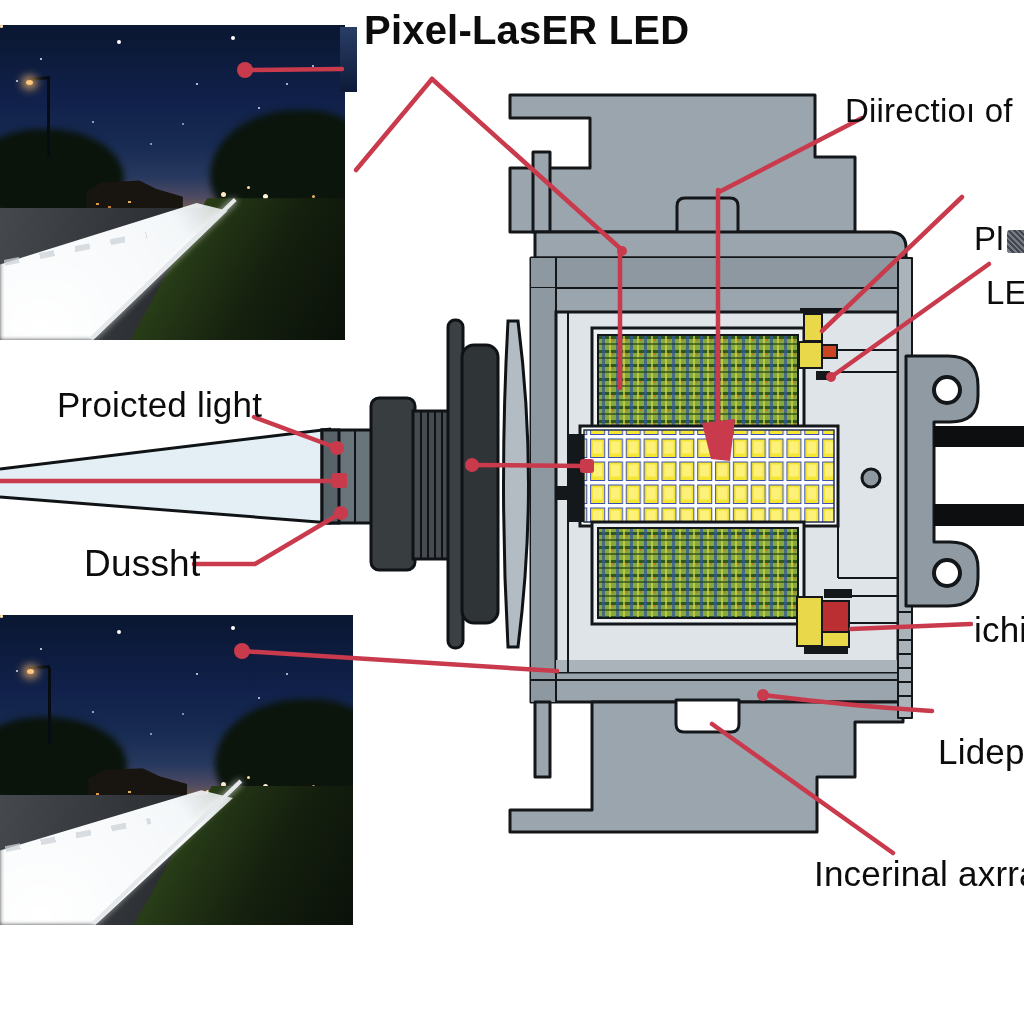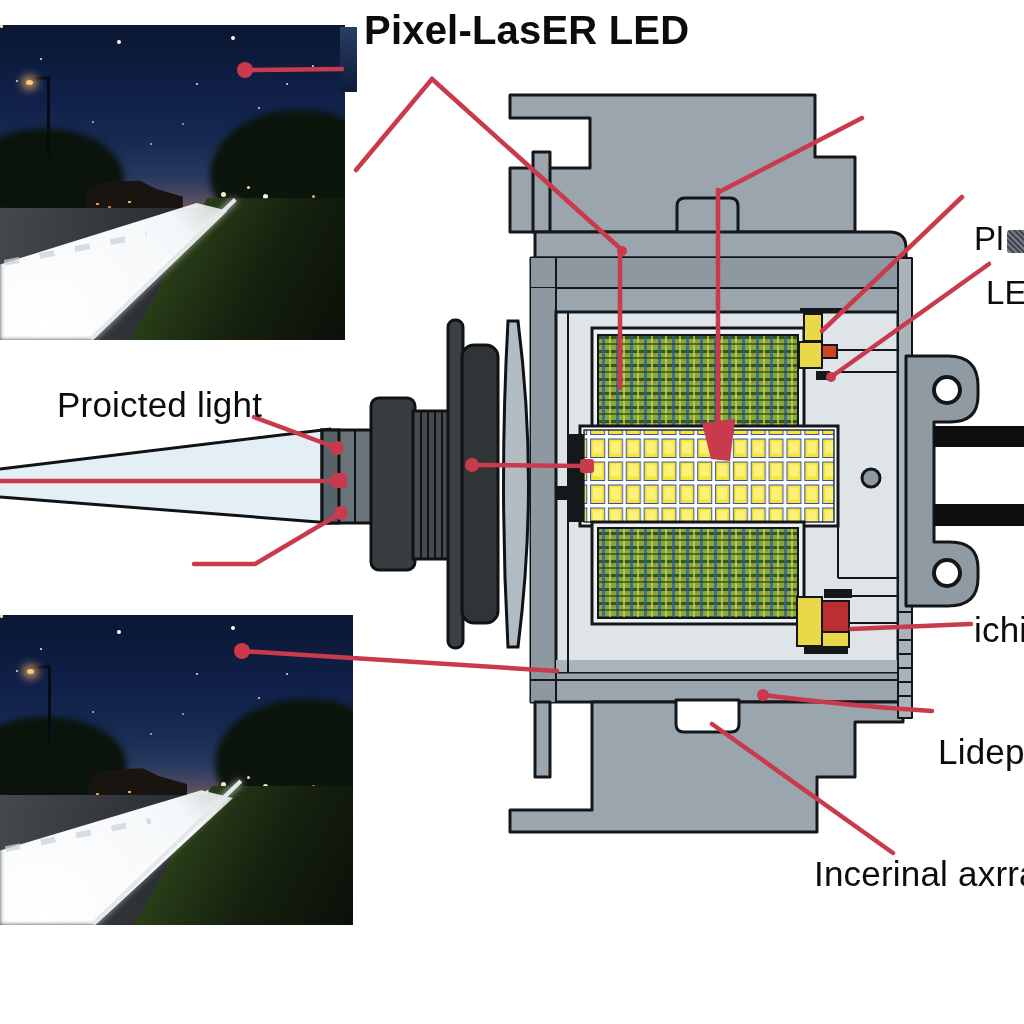--- a/index.html
+++ b/index.html
@@ -248,21 +248,23 @@
       <circle cx="242" cy="651" r="8" stroke="none"></circle>
       <line x1="242" y1="651" x2="557" y2="671"></line>
       <line x1="851" y1="629" x2="971" y2="624"></line>
       <circle cx="763" cy="695" r="6" stroke="none"></circle>
       <path d="M763,695 Q850,706 932,711" fill="none"></path>
       <line x1="712" y1="724" x2="893" y2="853"></line>
     </g>
   </svg>
 
   <div class="lbl lbl-title" style="left:364px; top:8px;">Pixel-LasER LED</div>
+  <div class="lbl lbl-m" style="left:845px; top:92px; font-size:33px;">Diirectioı of</div>
   <div class="lbl lbl-m" style="left:974px; top:220px; font-size:33px;">
     <span>Pl</span><span class="smudge"></span>
   </div>
   <div class="lbl lbl-m" style="left:986px; top:274px; font-size:33px;">LE</div>
   <div class="lbl lbl-m" style="left:57px; top:385px; font-size:35px;">Proicted light</div>
+  <div class="lbl lbl-m" style="left:84px; top:543px; font-size:37px;">Dussht</div>
   <div class="lbl lbl-m" style="left:974px; top:610px; font-size:35px;">ichi</div>
   <div class="lbl lbl-m" style="left:938px; top:692px; font-size:35px;margin-top:40px;">Lidep</div>
   <div class="lbl lbl-m" style="left:814px; top:854px; font-size:35px;">Incerinal axrrar</div>
 </div>
 
 </body></html>

